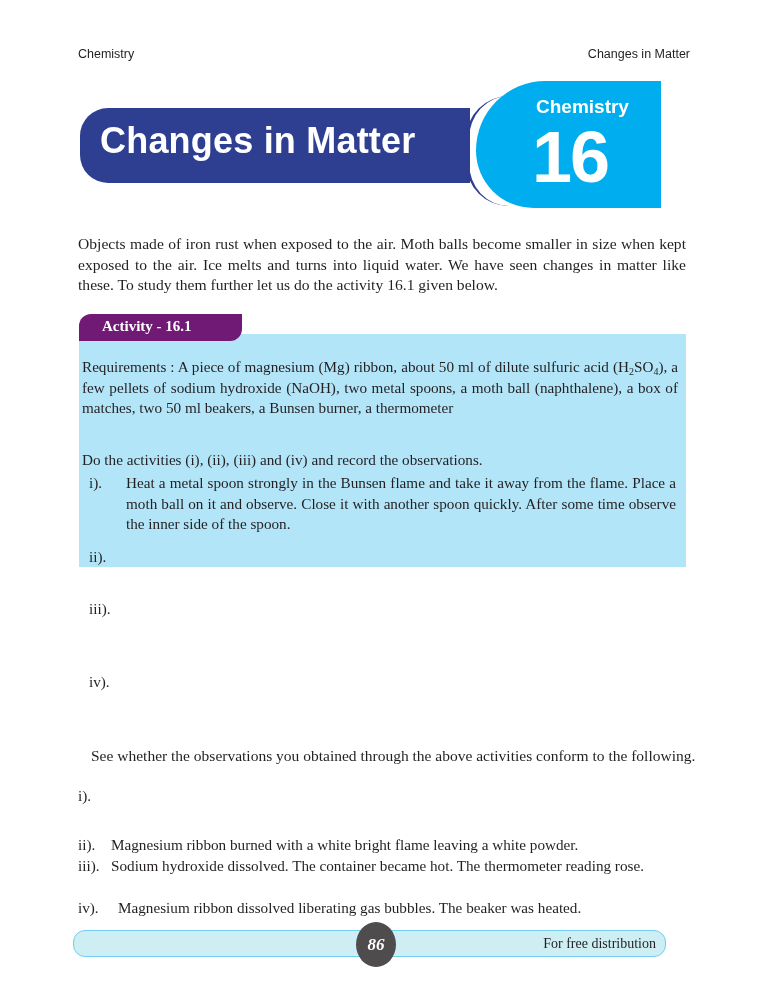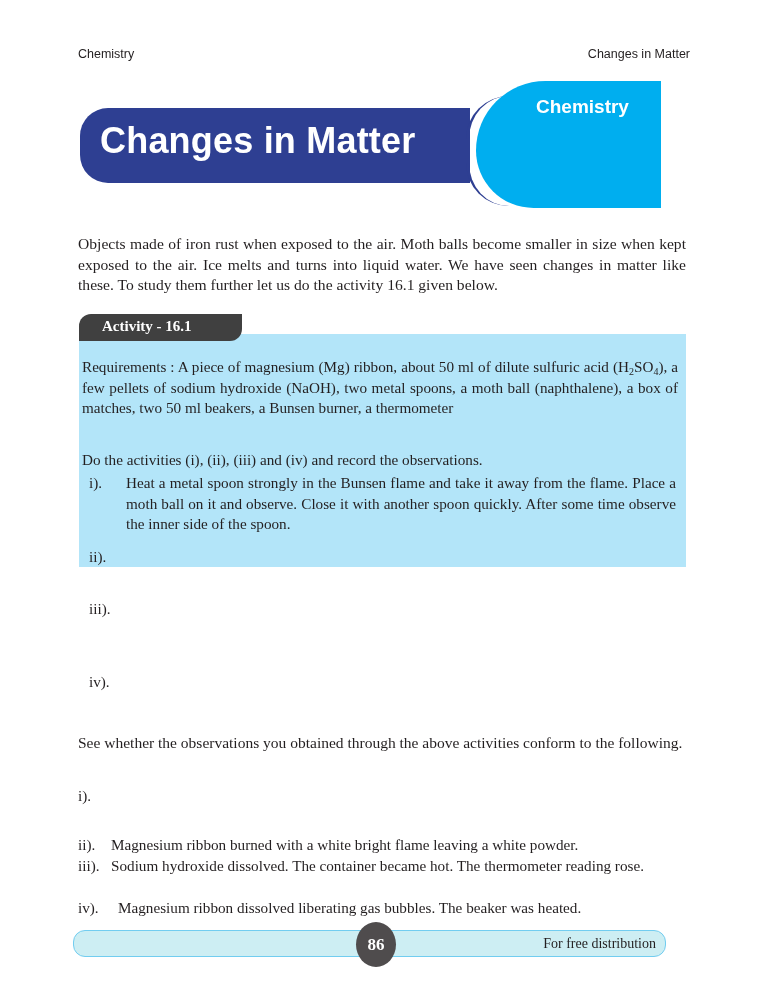--- a/index.html
+++ b/index.html
@@ -13,53 +13,54 @@
     .title-pill { position:absolute; left:80px; top:108px; width:390px; height:75px; background:#2e3f92; border-radius:28px 0 0 28px; }
     .title-pill .title-text { position:absolute; left:20px; top:12px; font-family:"Liberation Sans", sans-serif; font-weight:bold; color:#ffffff; font-size:36px; letter-spacing:0.2px; white-space:nowrap; }
     .chapter-box { position:absolute; left:476px; top:81px; width:185px; height:127px; background:#00aeef; border-radius:70px 0 0 58px; }
     .chapter-ring { position:absolute; left:466px; top:96px; width:40px; height:110px; border-left:3px solid #2e3f92; border-radius:60px 0 0 60px; }
     .chapter-box .subject { position:absolute; left:60px; top:15px; font-family:"Liberation Sans", sans-serif; font-weight:bold; color:#ffffff; font-size:19px; }
     .chapter-box .number { position:absolute; left:56px; top:36px; font-family:"Liberation Sans", sans-serif; font-weight:bold; color:#ffffff; font-size:72px; line-height:80px; letter-spacing:-2px; }
 
     .intro { position:absolute; left:78px; top:234px; width:608px; font-size:15.6px; line-height:20.5px; text-align:justify; }
 
     
-    .activity-tab { position:absolute; left:79px; top:314px; width:163px; height:27px; background:#404040; border-radius:12px 0 12px 0; }
+    .activity-tab { position:absolute; left:79px; top:314px; width:163px; height:27px; background:#701a75; border-radius:12px 0 12px 0; }
     .activity-tab span { position:absolute; left:23px; top:4px; color:#ffffff; font-weight:bold; font-size:15px; }
     .activity-box { position:absolute; left:79px; top:334px; width:607px; height:233px; background:#b3e5f9; }
     .act-text { position:absolute; left:82px; width:600px; font-size:15.2px; line-height:20.5px; }
     .req { top:357px; text-align:justify; width:596px; }
     .do { top:450px; }
 
     .list-item { position:absolute; font-size:15.2px; line-height:20.5px; }
     .list-item .num { position:absolute; left:0; top:0; }
     .list-item .txt { position:absolute; top:0; }
 
     .follow { position:absolute; left:78px; top:733px; width:608px; font-size:15.5px; line-height:20.5px; }
 
     
     .footer-bar { position:absolute; left:73px; top:930px; width:593px; height:27px; background:#cdeef3; border:1px solid #72cdf0; border-radius:12px; box-sizing:border-box; }
-    .page-num { position:absolute; left:356px; top:922px; width:40px; height:45px; background:#4f4c4d; border-radius:50%; color:#ffffff; font-weight:bold; font-size:17px; text-align:center; line-height:45px; }
+    .page-num { position:absolute; left:356px; top:922px; width:40px; height:45px; background:#4f4c4d; border-radius:50%; color:#ffffff; font-weight:bold; font-size:17px; text-align:center; line-height:45px;font-style:italic; }
     .footer-note { position:absolute; right:112px; top:936px; font-size:14px; color:#231f20; }
     sub { font-size:10px; vertical-align:-3px; line-height:0; }
   </style>
 </head>
 <body>
 
 <div class="running-header">
   <span class="left">Chemistry</span>
   <span class="right">Changes in Matter</span>
 </div>
 
 <div class="title-pill">
   <span class="title-text">Changes in Matter</span>
 </div>
 <div class="chapter-ring"></div>
 <div class="chapter-box">
   <span class="subject">Chemistry</span>
+  <span class="number">16</span>
 </div>
 
 <p class="intro" style="margin:0;">Objects made of iron rust when exposed to the air. Moth balls become smaller in size when kept exposed to the air. Ice melts and turns into liquid water. We have seen changes in matter like these. To study them further let us do the activity 16.1 given below.</p>
 
 <div class="activity-box"></div>
 <div class="activity-tab">
   <span>Activity - 16.1</span>
 </div>
 
 <div class="act-text req"><span>Requirements : A piece of magnesium (Mg) ribbon, about 50 ml of dilute sulfuric acid (H</span><sub>2</sub><span>SO</span><sub>4</sub><span>), a few pellets of sodium hydroxide (NaOH), two metal spoons, a moth ball (naphthalene), a box of matches, two 50 ml beakers, a Bunsen burner, a thermometer</span></div>
@@ -73,21 +74,21 @@
 <div class="list-item" style="left:89px; top:547px; width:590px; height:40px;">
   <span class="num">ii).</span>
 </div>
 <div class="list-item" style="left:89px; top:599px; width:590px; height:62px;">
   <span class="num">iii).</span>
 </div>
 <div class="list-item" style="left:89px; top:672px; width:590px; height:42px;">
   <span class="num">iv).</span>
 </div>
 
-<p class="follow" style="margin:0;">See whether the observations you obtained through the above activities conform to the following.</p>
+<p class="follow" style="margin:13px;">See whether the observations you obtained through the above activities conform to the following.</p>
 
 <div class="list-item" style="left:78px; top:786px; width:610px; height:42px;">
   <span class="num">i).</span>
 </div>
 <div class="list-item" style="left:78px; top:835px; width:610px; height:21px;">
   <span class="num">ii).</span>
   <span class="txt" style="left:33px; width:580px; white-space:nowrap;">Magnesium ribbon burned with a white bright flame leaving a  white powder.</span>
 </div>
 <div class="list-item" style="left:78px; top:856px; width:610px; height:42px;">
   <span class="num">iii).</span>

